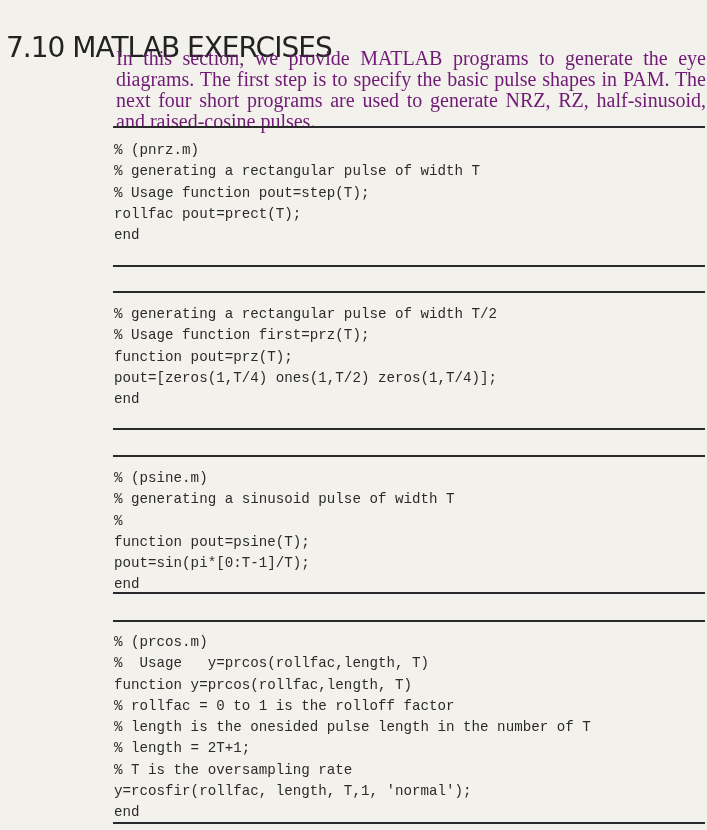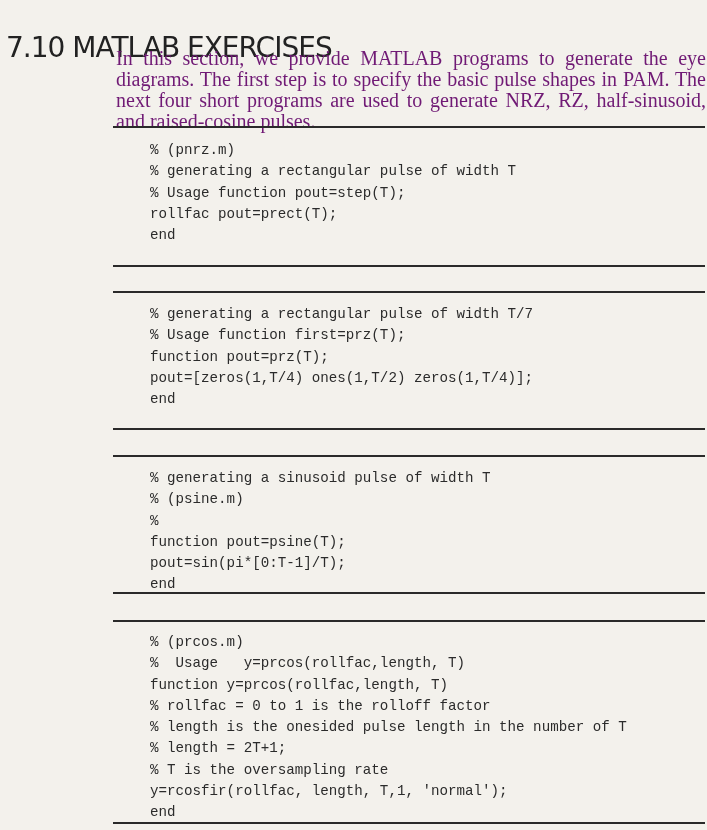--- a/index.html
+++ b/index.html
@@ -25,35 +25,35 @@
     .rule {
       position: absolute; left: 113px; width: 592px; height: 2px;
       background: #2a2a2a;
     }
     .code {
       position: absolute; left: 114px;
       font-family: "Liberation Mono", monospace;
       font-size: 14.2px; line-height: 21.3px; color: #2b2b2b;
       white-space: pre; margin: 0;
     }
-    .code .line { display: block; margin-left: 36px; }
+    .code .line { display: block; }
   </style>
 </head>
 <body>
 
 <h1 class="page-title">7.10 MATLAB EXERCISES</h1>
 <p class="intro">In this section, we provide MATLAB programs to generate the eye diagrams. The first step is to specify the basic pulse shapes in PAM. The next four short programs are used to generate NRZ, RZ, half-sinusoid, and raised-cosine pulses.</p>
 
 <div class="rule" style="top:126px"></div>
 <pre class="code" style="top:140px"><span class="line">% (pnrz.m)</span><span class="line">% generating a rectangular pulse of width T</span><span class="line">% Usage function pout=step(T);</span><span class="line">rollfac pout=prect(T);</span><span class="line">end</span></pre>
 <div class="rule" style="top:265px"></div>
 
 <div class="rule" style="top:291px"></div>
-<pre class="code" style="top:304px"><span class="line">% generating a rectangular pulse of width T/7</span><span class="line">% Usage function first=prz(T);</span><span class="line">function pout=prz(T);</span><span class="line">pout=[zeros(1,T/4) ones(1,T/2) zeros(1,T/4)];</span><span class="line">end</span></pre>
+<pre class="code" style="top:304px"><span class="line">% generating a rectangular pulse of width T/2</span><span class="line">% Usage function first=prz(T);</span><span class="line">function pout=prz(T);</span><span class="line">pout=[zeros(1,T/4) ones(1,T/2) zeros(1,T/4)];</span><span class="line">end</span></pre>
 <div class="rule" style="top:428px"></div>
 
 <div class="rule" style="top:455px"></div>
-<pre class="code" style="top:468px"><span class="line">% generating a sinusoid pulse of width T</span><span class="line">% (psine.m)</span><span class="line">%</span><span class="line">function pout=psine(T);</span><span class="line">pout=sin(pi*[0:T-1]/T);</span><span class="line">end</span></pre>
+<pre class="code" style="top:468px"><span class="line">% (psine.m)</span><span class="line">% generating a sinusoid pulse of width T</span><span class="line">%</span><span class="line">function pout=psine(T);</span><span class="line">pout=sin(pi*[0:T-1]/T);</span><span class="line">end</span></pre>
 <div class="rule" style="top:592px"></div>
 
 <div class="rule" style="top:620px"></div>
 <pre class="code" style="top:632px"><span class="line">% (prcos.m)</span><span class="line">%  Usage   y=prcos(rollfac,length, T)</span><span class="line">function y=prcos(rollfac,length, T)</span><span class="line">% rollfac = 0 to 1 is the rolloff factor</span><span class="line">% length is the onesided pulse length in the number of T</span><span class="line">% length = 2T+1;</span><span class="line">% T is the oversampling rate</span><span class="line">y=rcosfir(rollfac, length, T,1, 'normal');</span><span class="line">end</span></pre>
 <div class="rule" style="top:822px"></div>
 
 </body></html>

